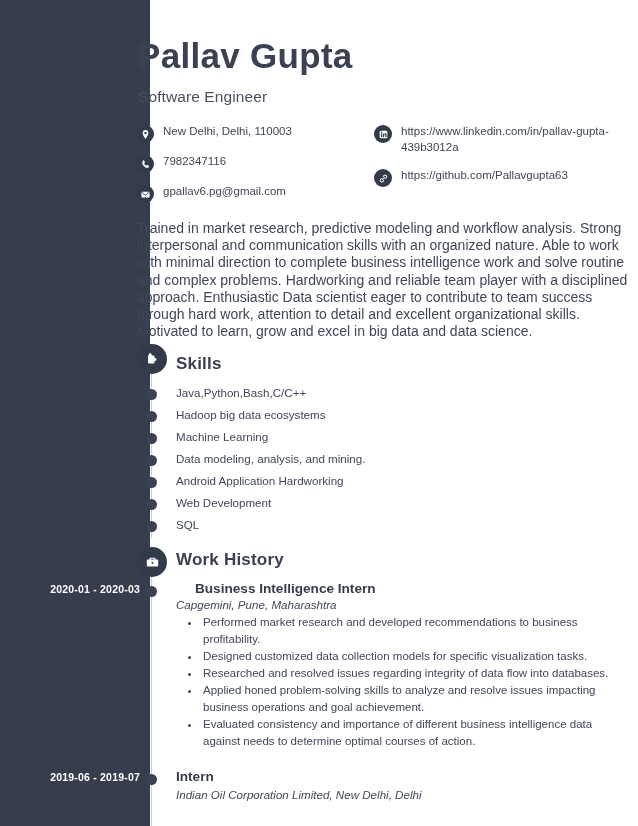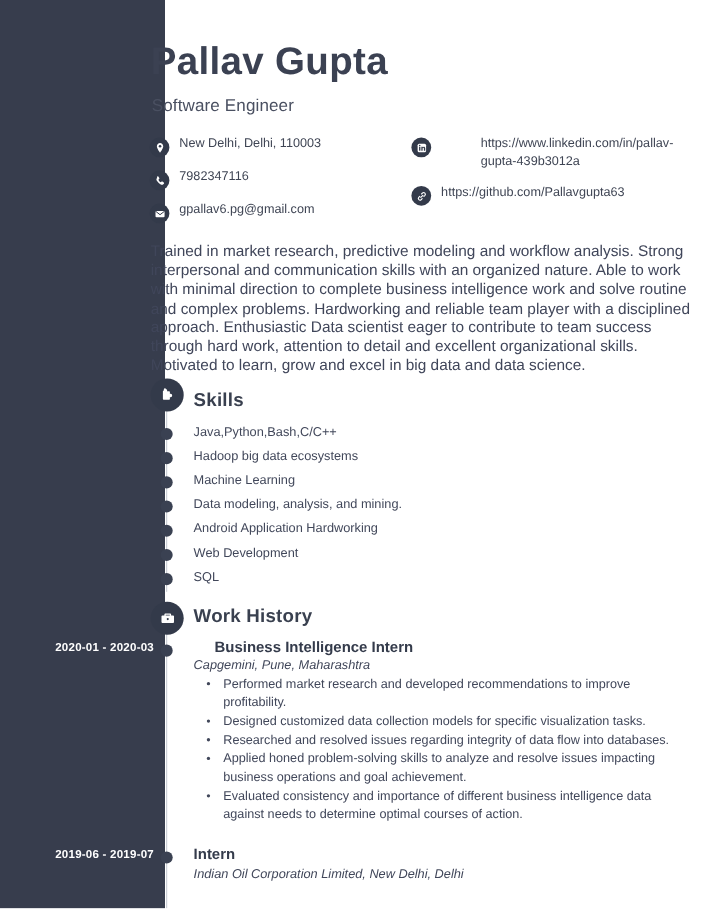--- a/index.html
+++ b/index.html
@@ -227,21 +227,21 @@
               <rect x="2" y="4" width="12" height="8.4" rx="1.4" fill="#fff"></rect>
               <path d="M2.6 4.8 8 9l5.4-4.2" stroke="#333a4a" stroke-width="1.3" fill="none" stroke-linecap="round" stroke-linejoin="round"></path>
             </svg>
         </span>
         <span class="ctext">gpallav6.pg@gmail.com</span>
       </div>
     </div>
 
     <div class="contact-col" id="contact-right">
 
-      <div class="contact-row" style="margin-bottom:13px;gap:36px;">
+      <div class="contact-row" style="margin-bottom:13px;">
         <span class="cicon">
           <svg width="11" height="11" viewBox="0 0 16 16">
               <rect x="2.4" y="2.4" width="11.2" height="11.2" rx="2" fill="#fff"></rect>
               <rect x="4.3" y="6.4" width="1.8" height="5.2" fill="#333a4a"></rect>
               <circle cx="5.2" cy="4.7" r="1.05" fill="#333a4a"></circle>
               <path d="M7.3 11.6V6.4h1.7v.7c.3-.5.9-.8 1.6-.8 1.2 0 1.9.8 1.9 2.2v3.1h-1.8V8.8c0-.7-.3-1.1-.8-1.1s-.9.4-.9 1.1v2.8z" fill="#333a4a"></path>
             </svg>
         </span>
         <span class="ctext" style="max-width:222px;">https://www.linkedin.com/in/pallav-gupta-439b3012a</span>
       </div>
@@ -299,21 +299,21 @@
       <path fill="#fff" d="M7.6 4.3h4.8c.7 0 1.2.5 1.2 1.2v.9h2.1c.6 0 1 .4 1 1v6.2c0 .6-.4 1-1 1H4.3c-.6 0-1-.4-1-1V7.4c0-.6.4-1 1-1h2.1v-.9c0-.7.5-1.2 1.2-1.2zm.2 2.1h4.4v-.7H7.8z"></path>
       <circle cx="10" cy="10.4" r="1.15" fill="#333a4a"></circle>
     </svg>
   </div>
   <div class="sec-title" style="top:550px;">Work History</div>
 
   <div class="tl-dot" style="top:586px;"></div>
   <div class="job-role" style="top:581px;padding-left:19px;">Business Intelligence Intern</div>
   <div class="job-company" style="top:598px;">Capgemini, Pune, Maharashtra</div>
   <ul class="job-bullets" style="top:614px;">
-    <li>Performed market research and developed recommendations to improve profitability.</li>
+    <li>Performed market research and developed recommendations to business profitability.</li>
     <li>Designed customized data collection models for specific visualization tasks.</li>
     <li>Researched and resolved issues regarding integrity of data flow into databases.</li>
     <li>Applied honed problem-solving skills to analyze and resolve issues impacting business operations and goal achievement.</li>
     <li>Evaluated consistency and importance of different business intelligence data against needs to determine optimal courses of action.</li>
   </ul>
 
   <div class="tl-dot" style="top:774px;"></div>
   <div class="job-role" style="top:769px;">Intern</div>
   <div class="job-company" style="top:788px;">Indian Oil Corporation Limited, New Delhi, Delhi</div>
 

